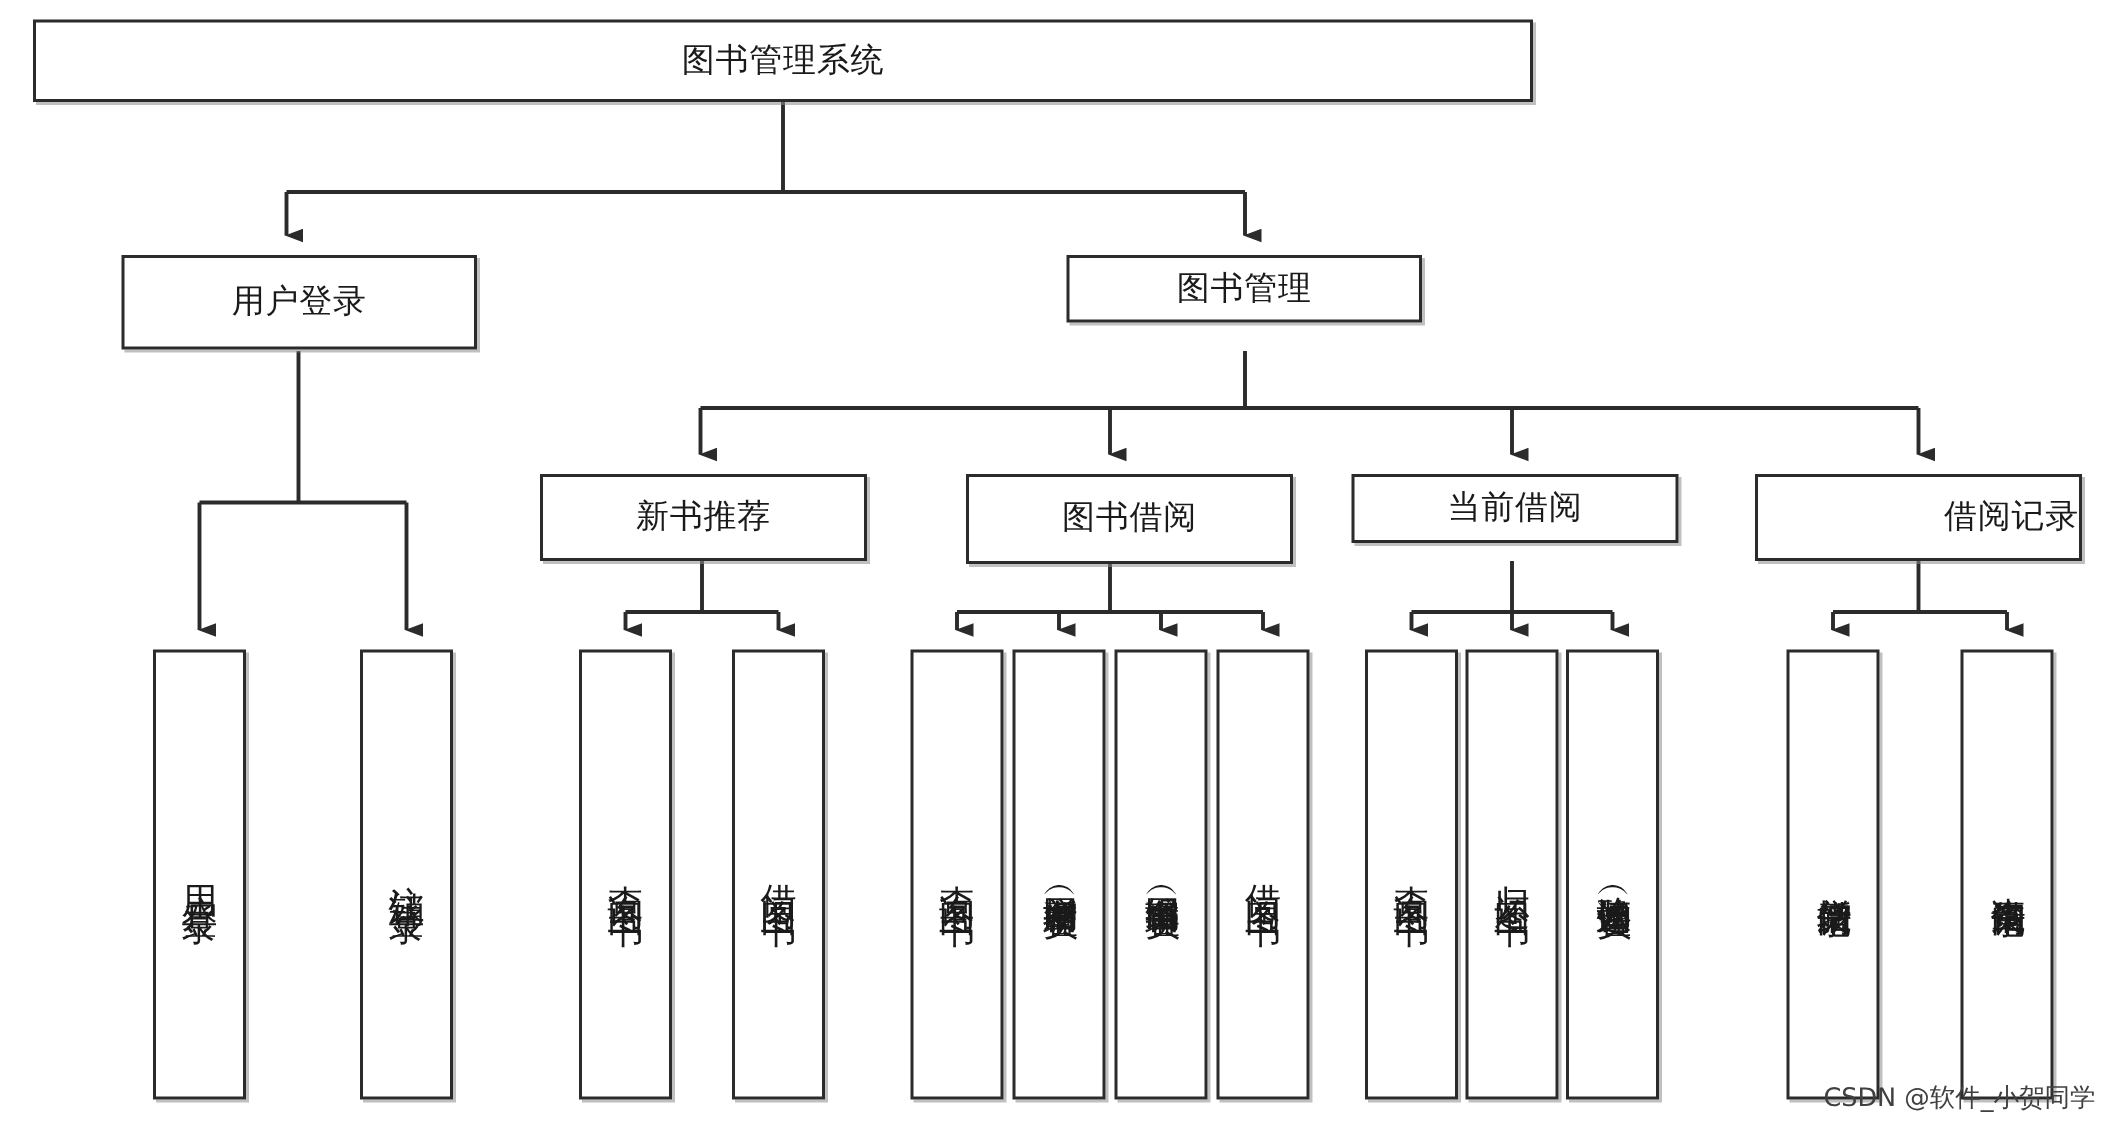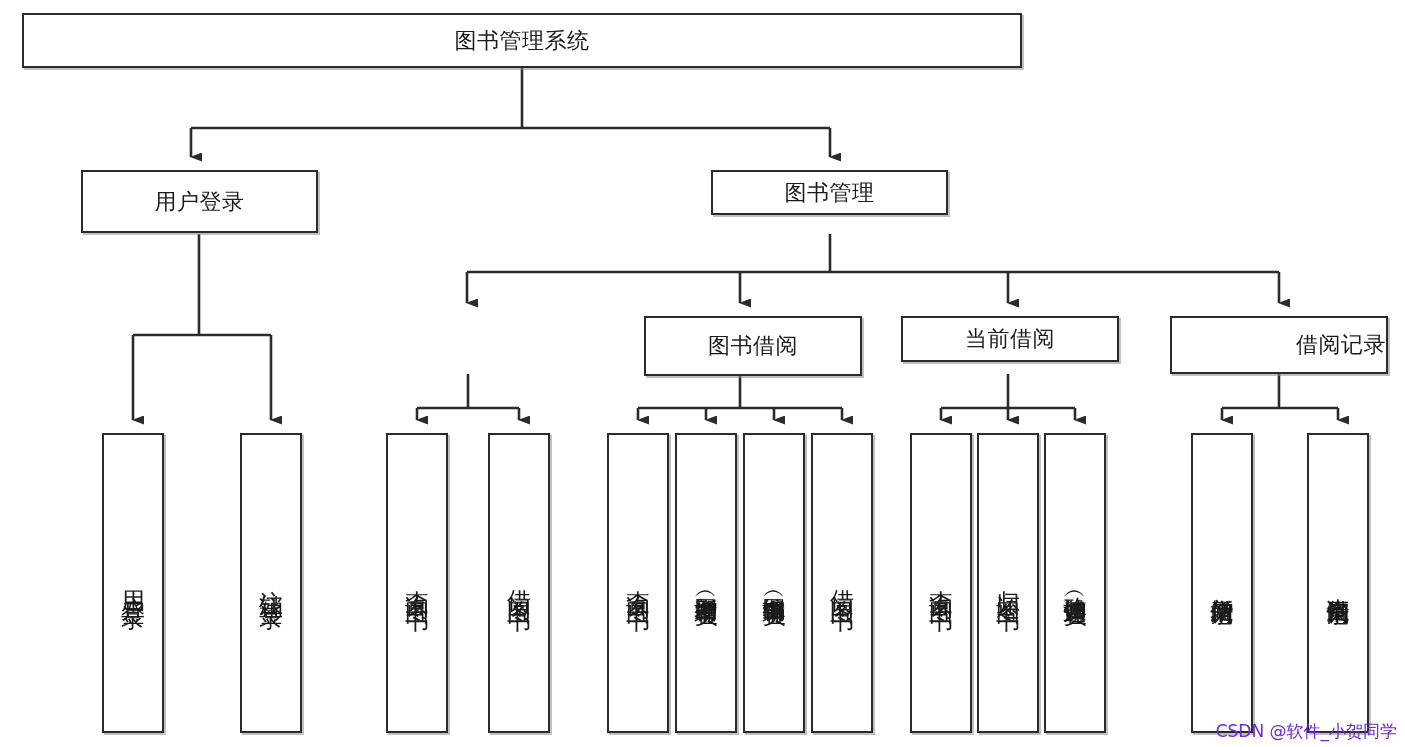--- a/index.html
+++ b/index.html
@@ -64,21 +64,21 @@
   }
   .node.vert.tight .lbl {
     font-size: 23px;
     letter-spacing: 1px;
   }
   .watermark {
     position: absolute;
     right: 8px;
     bottom: 4px;
     font-size: 17px;
-    color: #6d28d9;
+    color: #404040;
     white-space: nowrap;
     font-family: "DejaVu Sans", "Liberation Sans", sans-serif;
   }
 </style>
 </head>
 <body>
 
 <div id="canvas">
 
   <svg class="wires" viewBox="0 0 1405 747">
@@ -135,20 +135,23 @@
     <span class="lbl">图书管理系统</span>
   </div>
 
   <div class="node horiz" style="left:81px; top:170px; width:237px; height:63px;">
     <span class="lbl">用户登录</span>
   </div>
   <div class="node horiz" style="left:711px; top:170px; width:237px; height:45px;">
     <span class="lbl">图书管理</span>
   </div>
 
+  <div class="node horiz" style="left:360px; top:316px; width:218px; height:58px;">
+    <span class="lbl">新书推荐</span>
+  </div>
   <div class="node horiz" style="left:632px; top:316px; width:218px; height:60px;margin-left:12px;">
     <span class="lbl">图书借阅</span>
   </div>
   <div class="node horiz" style="left:901px; top:316px; width:218px; height:46px;">
     <span class="lbl">当前借阅</span>
   </div>
   <div class="node horiz" style="left:1170px; top:316px; width:218px; height:58px;justify-content:flex-end;">
     <span class="lbl">借阅记录</span>
   </div>
 

